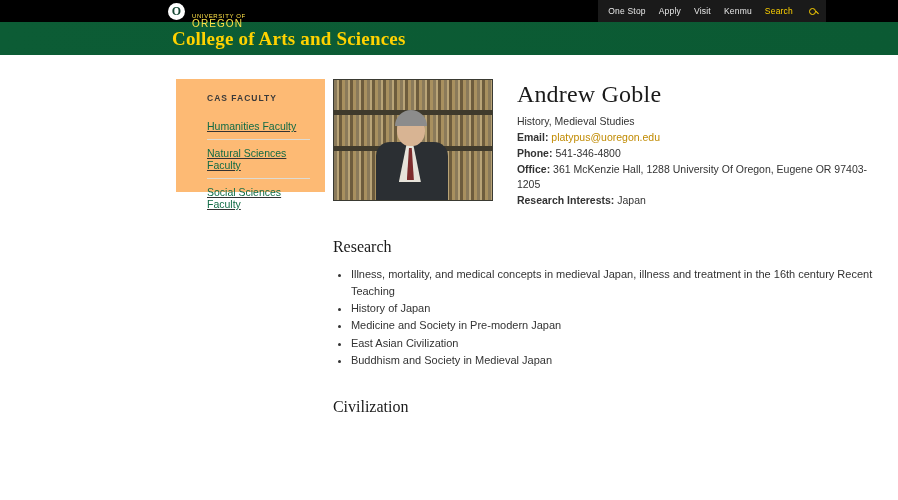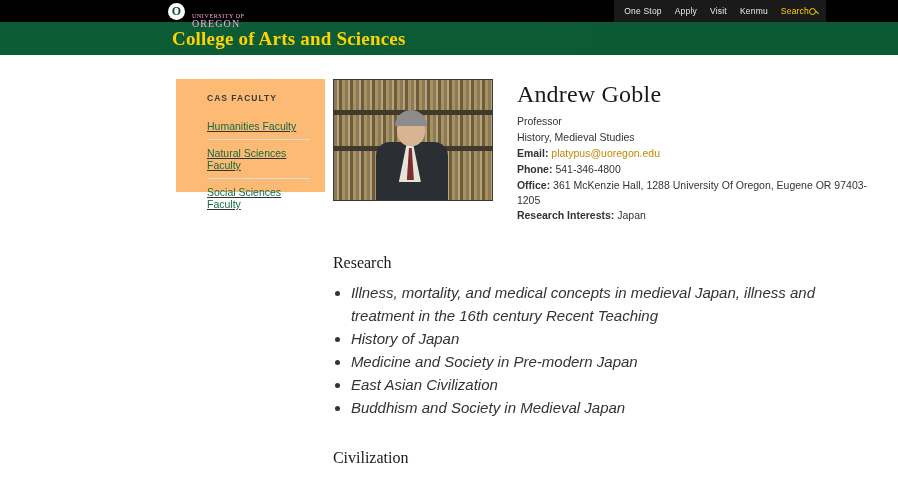--- a/index.html
+++ b/index.html
@@ -34,22 +34,22 @@
     background: #ffffff;
     color: #154733;
     font-family: "Liberation Serif", serif;
     font-weight: bold;
     font-size: 12px;
     line-height: 17px;
     text-align: center;
     letter-spacing: 0;
   }
   .uo-wordmark {
-    color: #f9a8d4;
-    font-family: Liberation Serif, serif;
+    color: #fde047;
+    font-family: Liberation Sans, sans-serif;
     line-height: 1.0;
     margin-top: 20px;
   }
   .uo-wordmark .l1 {
     display: block;
     font-size: 6px;
     letter-spacing: 0.6px;
   }
   .uo-wordmark .l2 {
     display: block;
@@ -71,21 +71,21 @@
     color: #e8e8e8;
     font-size: 8.5px;
     text-decoration: none;
     letter-spacing: .2px;
   }
   .util-right .search-link {
     color: #ffd200;
     font-size: 8.5px;
     display: flex;
     align-items: center;
-    gap: 0;
+    gap: 16px;
   }
   .mag {
     display: inline-block;
     width: 7px;
     height: 7px;
     border: 1.4px solid #ffd200;
     border-radius: 50%;
     position: relative;
   }
   .mag::after {
@@ -265,25 +265,24 @@
     font-size: 16px;
     font-weight: normal;
     color: #1a1a1a;
     margin: 30px 0 10px 0;
   }
   ul.bullets {
     margin: 0;
     padding-left: 18px;
   }
   ul.bullets li {
-    font-size: 15px;
+    font-size: 11px;
     line-height: 1.48;
     margin-bottom: 1px;
     color: #333333;
-    font-style: italic;
   }
 </style>
 </head>
 <body>
 
 <div class="topbar">
   <div class="brand-block">
     <div class="o-logo">O</div>
     <div class="uo-wordmark">
       <span class="l1">UNIVERSITY OF</span>
@@ -334,21 +333,20 @@
           <div class="body"></div>
           <div class="shirt"></div>
           <div class="tie"></div>
           <div class="head"></div>
           <div class="hair"></div>
         </div>
       </div>
 
       <div class="pinfo">
         <h1 class="name">Andrew Goble</h1>
-        <p class="meta-line">Professor</p>
         <p class="meta-line">History, Medieval Studies</p>
         <p class="meta-line">
           <b>Email:</b>
           <a href="#">platypus@uoregon.edu</a>
         </p>
         <p class="meta-line">
           <b>Phone:</b>
           <span>541-346-4800</span>
         </p>
         <p class="meta-line">

